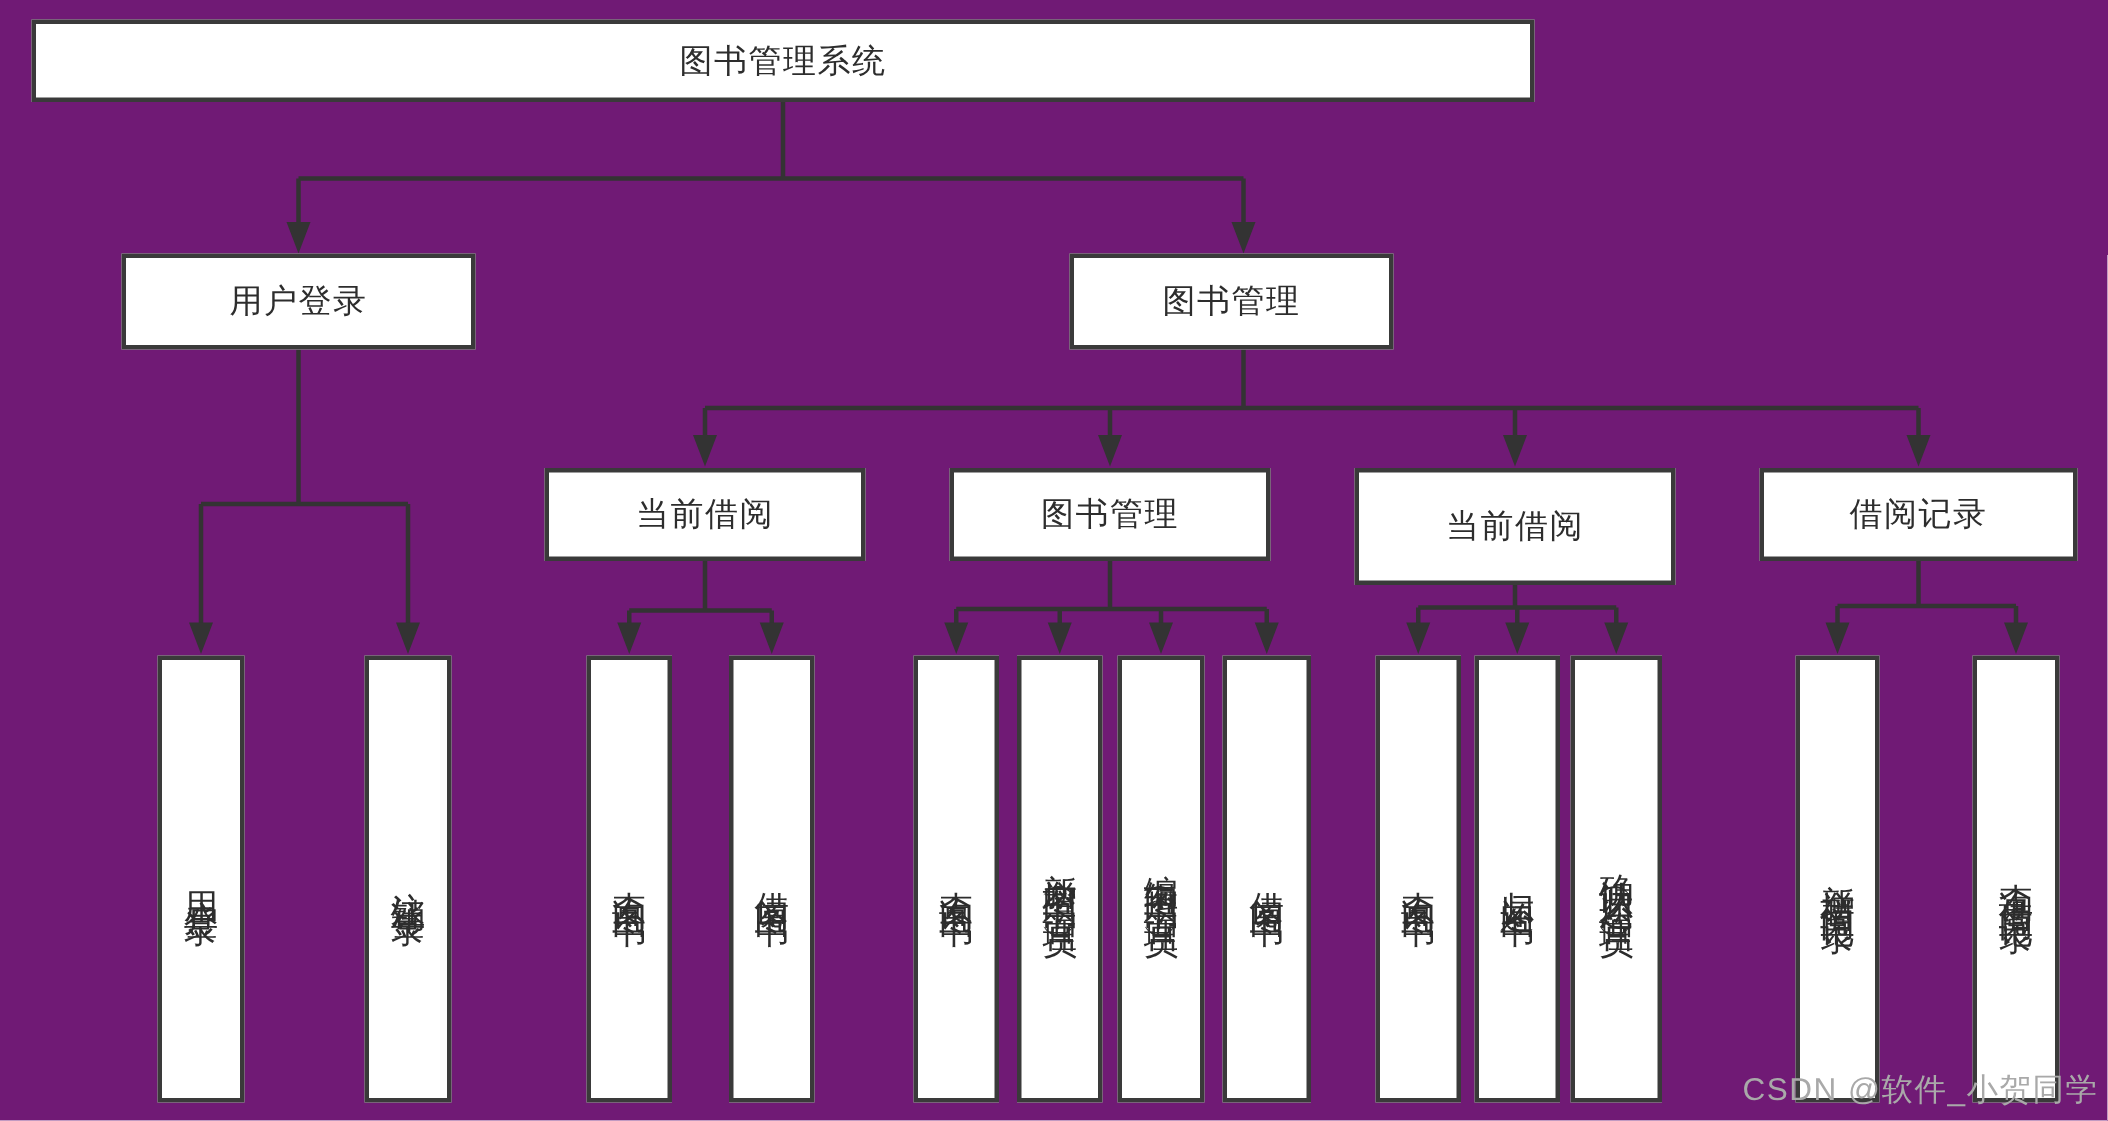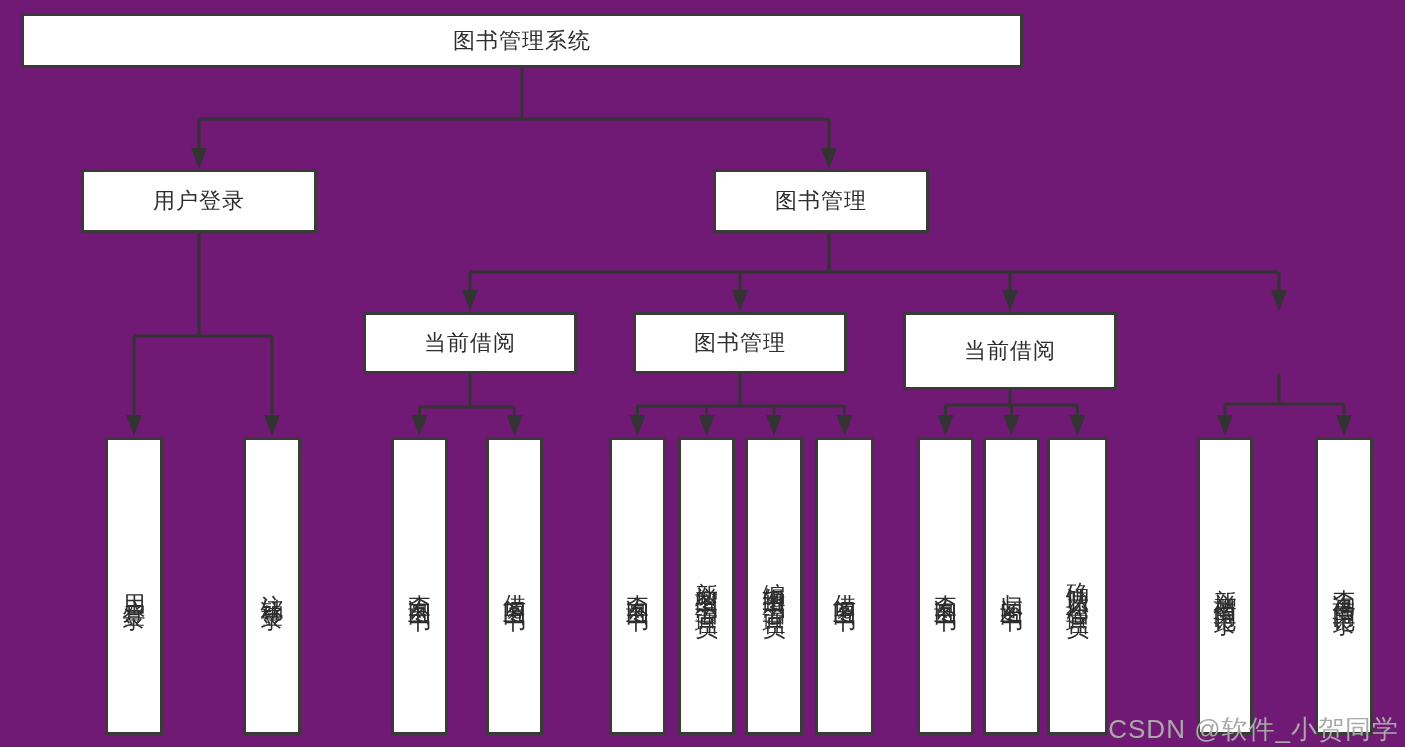--- a/index.html
+++ b/index.html
@@ -13,21 +13,21 @@
     display:flex;align-items:center;justify-content:center;
   }
   .box .lbl{color:#2d2d2d;white-space:nowrap;}
   .box.h .lbl{font-size:22px;letter-spacing:1px;}
   .box.v .lbl{
     writing-mode:vertical-lr;text-orientation:mixed;
     font-size:23px;letter-spacing:5px;line-height:1;white-space:normal;
   }
   .watermark{
     position:absolute;top:712px;right:6px;z-index:9;
-    font-size:26px;color:#a9a9a9;letter-spacing:1px;white-space:nowrap;
+    font-size:21px;color:#a9a9a9;letter-spacing:1px;white-space:nowrap;
   }
 </style>
 </head>
 <body>
 
 <div class="stage">
 
   <svg class="wires" width="1405" height="747" viewBox="0 0 1405 747">
     <path d="M522 68V119 M199 119H829 M199 119V150 M829 119V150
              M199 233V336 M134 336H272 M134 336V417 M272 336V417
@@ -57,20 +57,23 @@
   </div>
 
   <div class="box h" style="left:363px;top:312px;width:214px;height:62px">
     <span class="lbl">当前借阅</span>
   </div>
   <div class="box h" style="left:633px;top:312px;width:214px;height:62px">
     <span class="lbl">图书管理</span>
   </div>
   <div class="box h" style="left:903px;top:312px;width:214px;height:78px">
     <span class="lbl">当前借阅</span>
+  </div>
+  <div class="box h" style="left:1173px;top:312px;width:212px;height:62px">
+    <span class="lbl">借阅记录</span>
   </div>
 
   <div class="box v" style="left:105px;top:437px;width:58px;height:298px">
     <span class="lbl">用户登录</span>
   </div>
   <div class="box v" style="left:243px;top:437px;width:58px;height:298px">
     <span class="lbl">注销登录</span>
   </div>
 
   <div class="box v" style="left:391px;top:437px;width:57px;height:298px">

